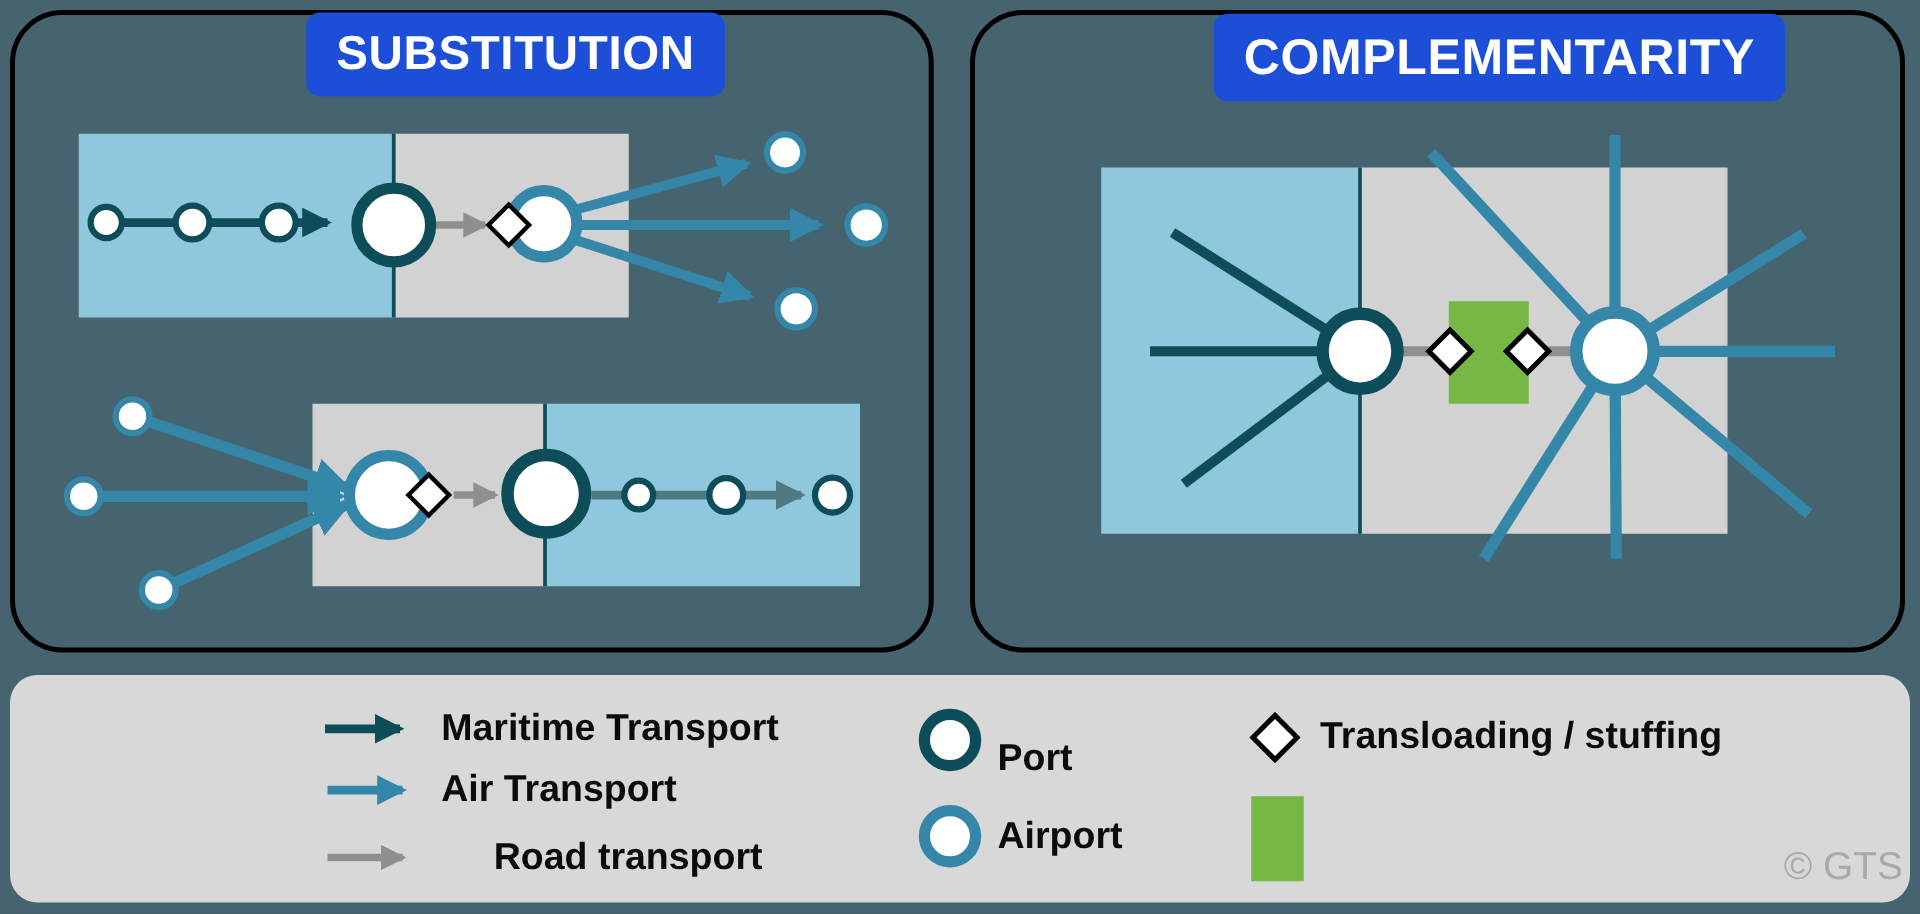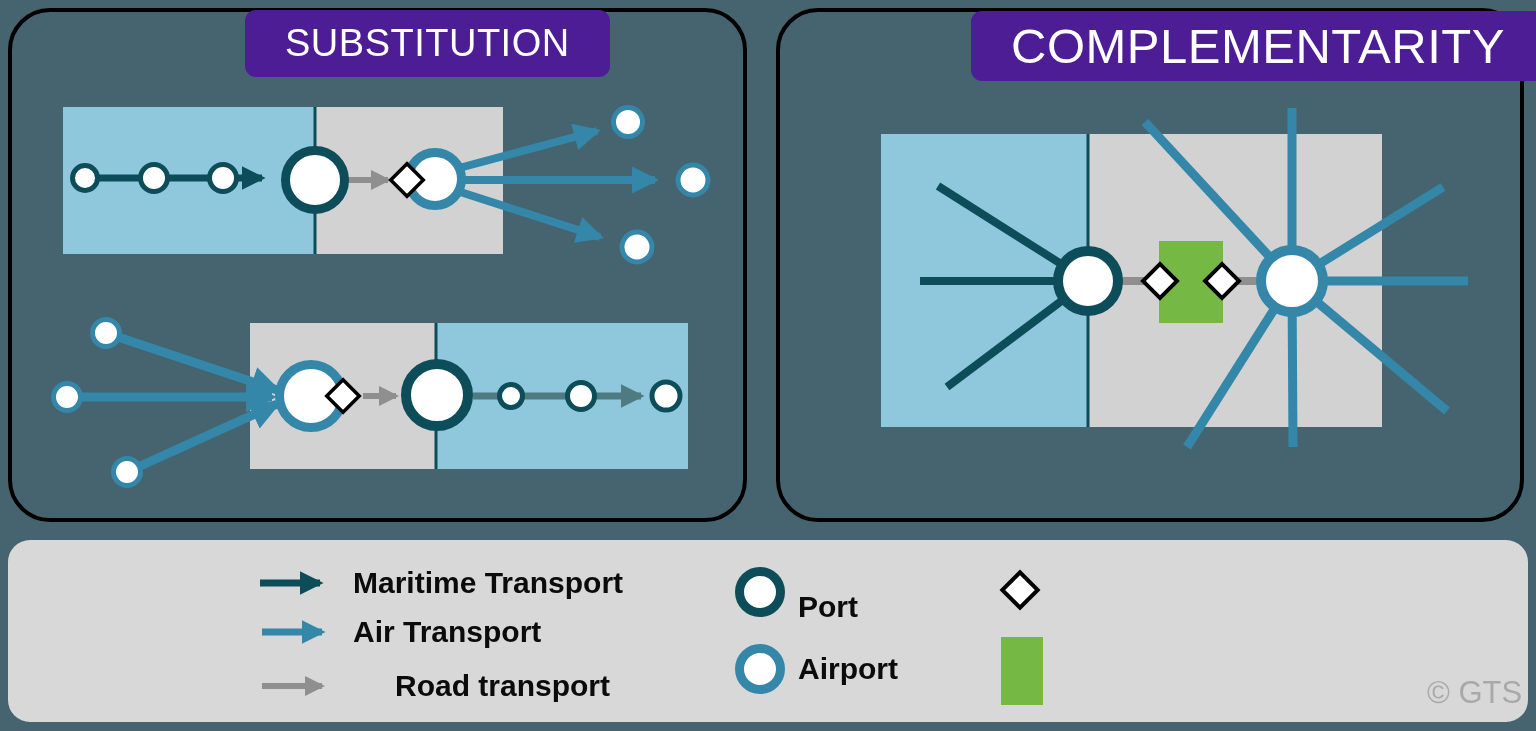--- a/index.html
+++ b/index.html
@@ -2,26 +2,26 @@
 <html><head>
 <meta charset="utf-8">
 <style>
   html,body{margin:0;padding:0;background:#45646F;}
   .stage{
     position:relative;width:1536px;height:731px;overflow:hidden;
     background:#45646F;font-family:"Liberation Sans",sans-serif;
   }
   .stage svg{position:absolute;left:0;top:0;}
   .title-box{
-    position:absolute;background:#4c1d95;color:#fff;font-weight:normal;
+    position:absolute;background:#1d4ed8;color:#fff;font-weight:bold;
     border-radius:11px;white-space:nowrap;display:flex;align-items:center;
-    padding:0 40px;letter-spacing:0.5px;
+    padding:0 24px;letter-spacing:0.5px;
   }
   .title-left{left:245px;top:10px;height:67px;font-size:38px;}
-  .title-right{left:971px;top:11px;height:70px;font-size:49px;}
+  .title-right{left:971px;top:11px;height:70px;font-size:40px;}
   .lg-label{
     position:absolute;transform:translateY(-50%);color:#0b0b0b;
     font-weight:bold;font-size:30px;white-space:nowrap;
   }
   .copyright{
     position:absolute;transform:translateY(-50%);color:#A9A9A9;
     font-weight:normal;font-size:31px;white-space:nowrap;
   }
 </style>
 </head>
@@ -144,16 +144,17 @@
 <div class="title-box title-left">SUBSTITUTION</div>
 <div class="title-box title-right">COMPLEMENTARITY</div>
 
 <div class="lg-label" style="left:353px;top:632px;">Air Transport</div>
 <div class="lg-label" style="left:353px;top:583px;">Maritime Transport</div>
 <div class="lg-label" style="left:353px;top:686px;margin-left:42px;">Road transport</div>
 
 <div class="lg-label" style="left:798px;top:607px;">Port</div>
 <div class="lg-label" style="left:798px;top:669px;">Airport</div>
 
+<div class="lg-label" style="left:1056px;top:589px;">Transloading / stuffing</div>
 
 <div class="copyright" style="left:1427px;top:693px;">© GTS</div>
 
 </div>
 
 </body></html>

